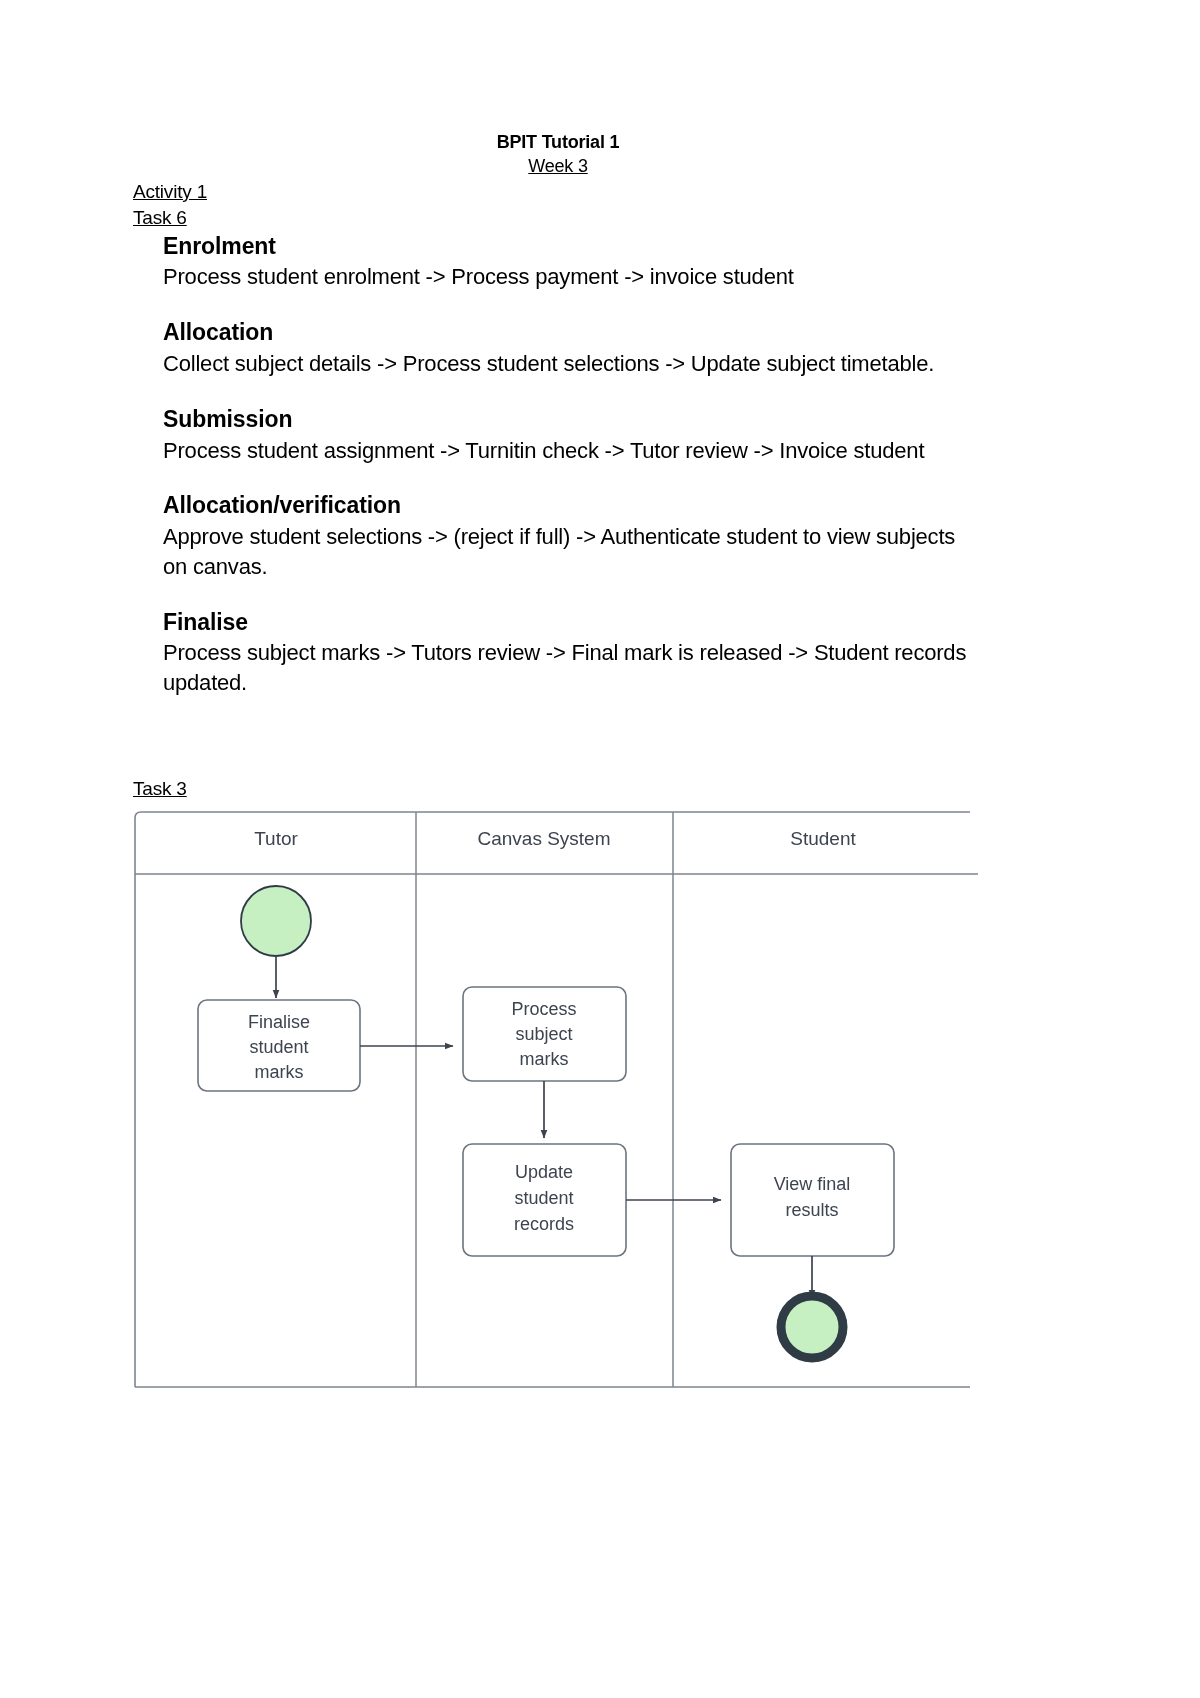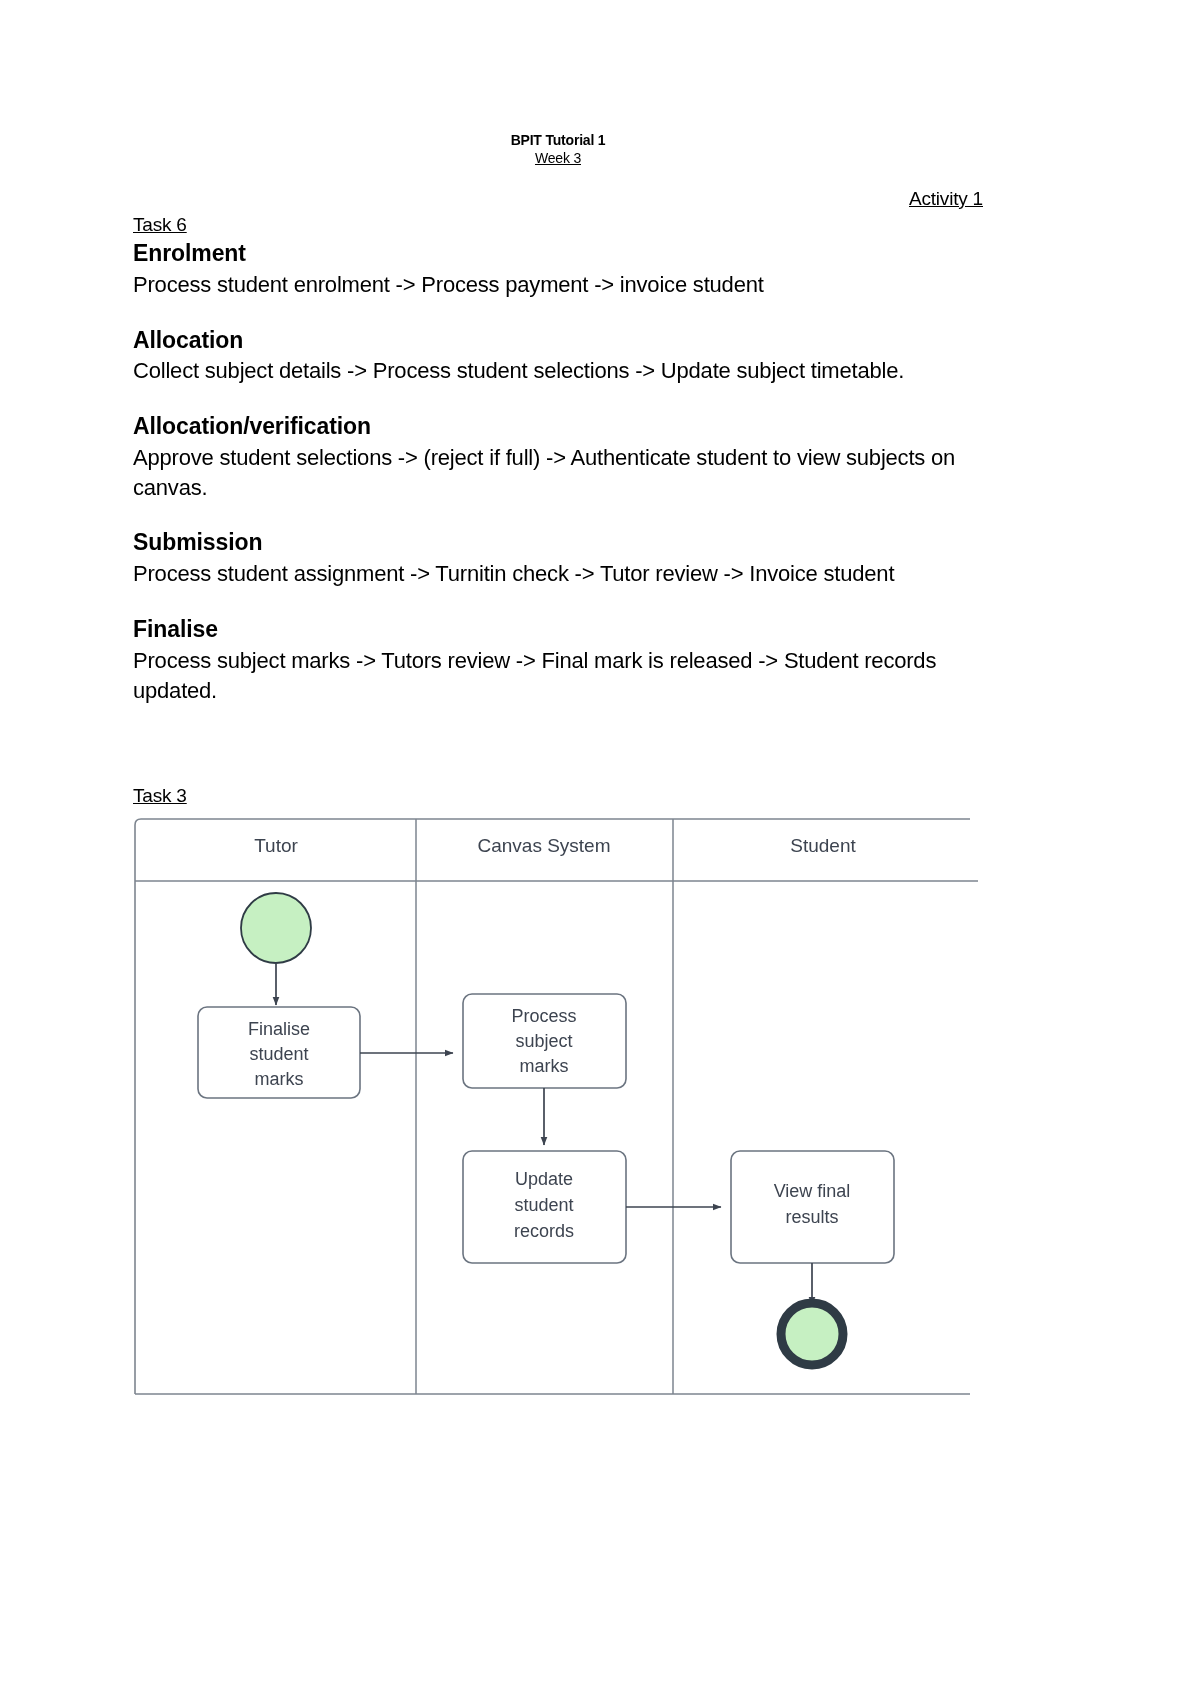--- a/index.html
+++ b/index.html
@@ -23,42 +23,42 @@
     position: absolute;
     left: 133px;
     top: 131px;
     width: 850px;
   }
 
   
   .doc-header {
     text-align: center;
     font-weight: bold;
-    font-size: 14px;
+    font-size: 18px;
     line-height: 1.32;
     letter-spacing: -0.2px;
   }
   .doc-header .line2 {
     font-weight: normal;
     text-decoration: underline;
   }
 
   
   .label-underline {
     font-size: 19px;
     font-weight: normal;
     text-decoration: underline;
     line-height: 1.37;
     letter-spacing: -0.2px;
     margin: 0;
   }
-  .label-activity { margin-top: 18px; text-align: right; }
-
-  
-  .section { margin-top: 1px; }
+  .label-activity { margin-top: 0; }
+
+  
+  .section { margin-top: 1px; margin-left: 30px; }
   .section + .section { margin-top: 26px; }
   .section-heading {
     font-size: 23px;
     font-weight: bold;
     line-height: 1.3;
     margin: 0 0 1px 0;
     letter-spacing: -0.1px;
   }
   .section-body {
     font-size: 22px;
@@ -112,27 +112,27 @@
       <h2 class="section-heading">Enrolment</h2>
       <p class="section-body">Process student enrolment -&gt; Process payment -&gt; invoice student</p>
     </div>
 
     <div class="section">
       <h2 class="section-heading">Allocation</h2>
       <p class="section-body">Collect subject details -&gt; Process student selections -&gt; Update subject timetable.</p>
     </div>
 
     <div class="section">
+      <h2 class="section-heading">Submission</h2>
+      <p class="section-body">Process student assignment -&gt; Turnitin check -&gt; Tutor review -&gt; Invoice student</p>
+    </div>
+
+    <div class="section">
       <h2 class="section-heading">Allocation/verification</h2>
       <p class="section-body">Approve student selections -&gt; (reject if full) -&gt; Authenticate student to view subjects on canvas.</p>
-    </div>
-
-    <div class="section">
-      <h2 class="section-heading">Submission</h2>
-      <p class="section-body">Process student assignment -&gt; Turnitin check -&gt; Tutor review -&gt; Invoice student</p>
     </div>
 
     <div class="section">
       <h2 class="section-heading">Finalise</h2>
       <p class="section-body">Process subject marks -&gt; Tutors review -&gt; Final mark is released -&gt; Student records updated.</p>
     </div>
 
     <p class="label-underline label-task2">Task 3</p>
 
     <div class="diagram-wrap">

